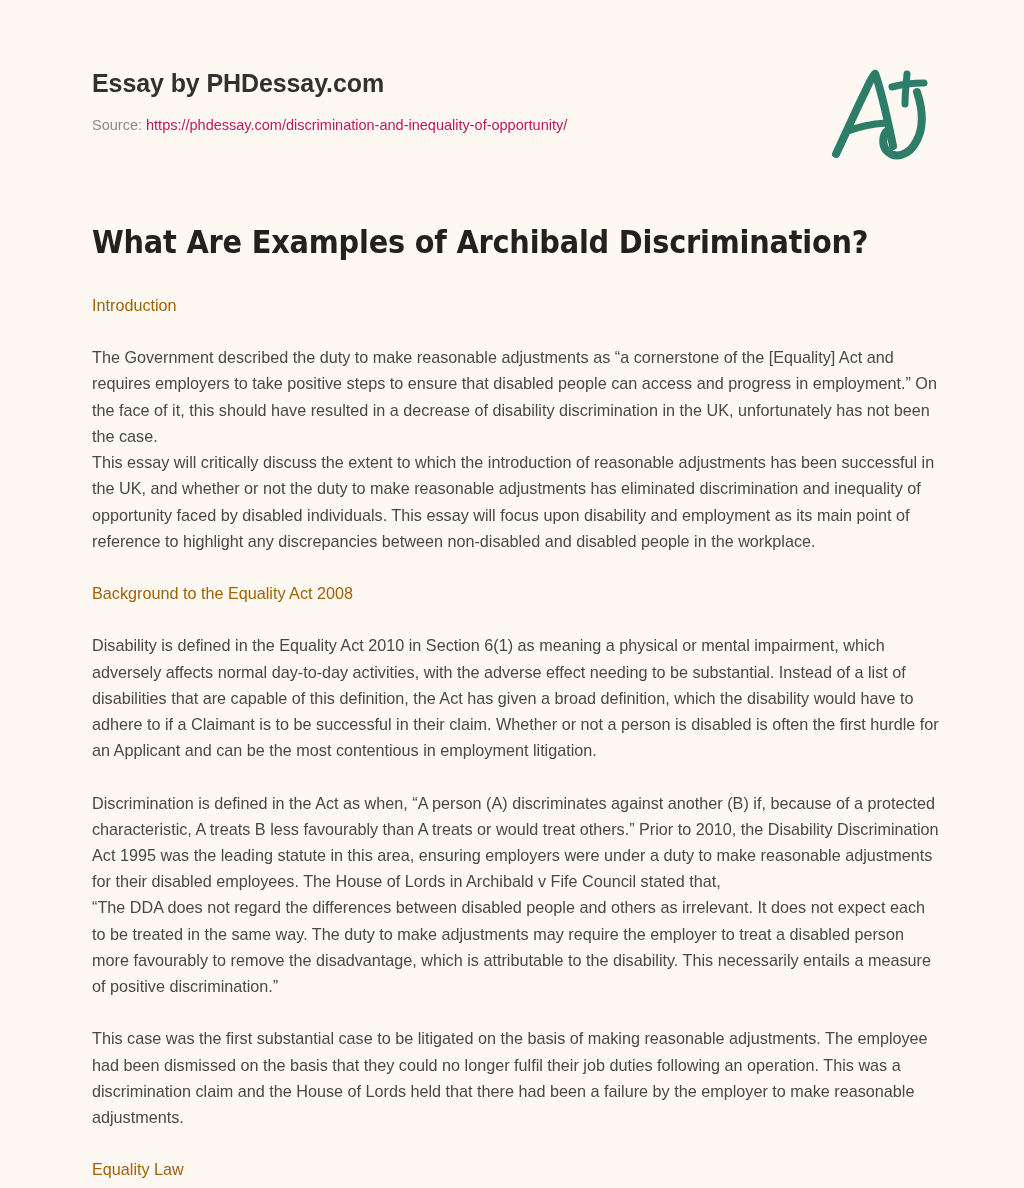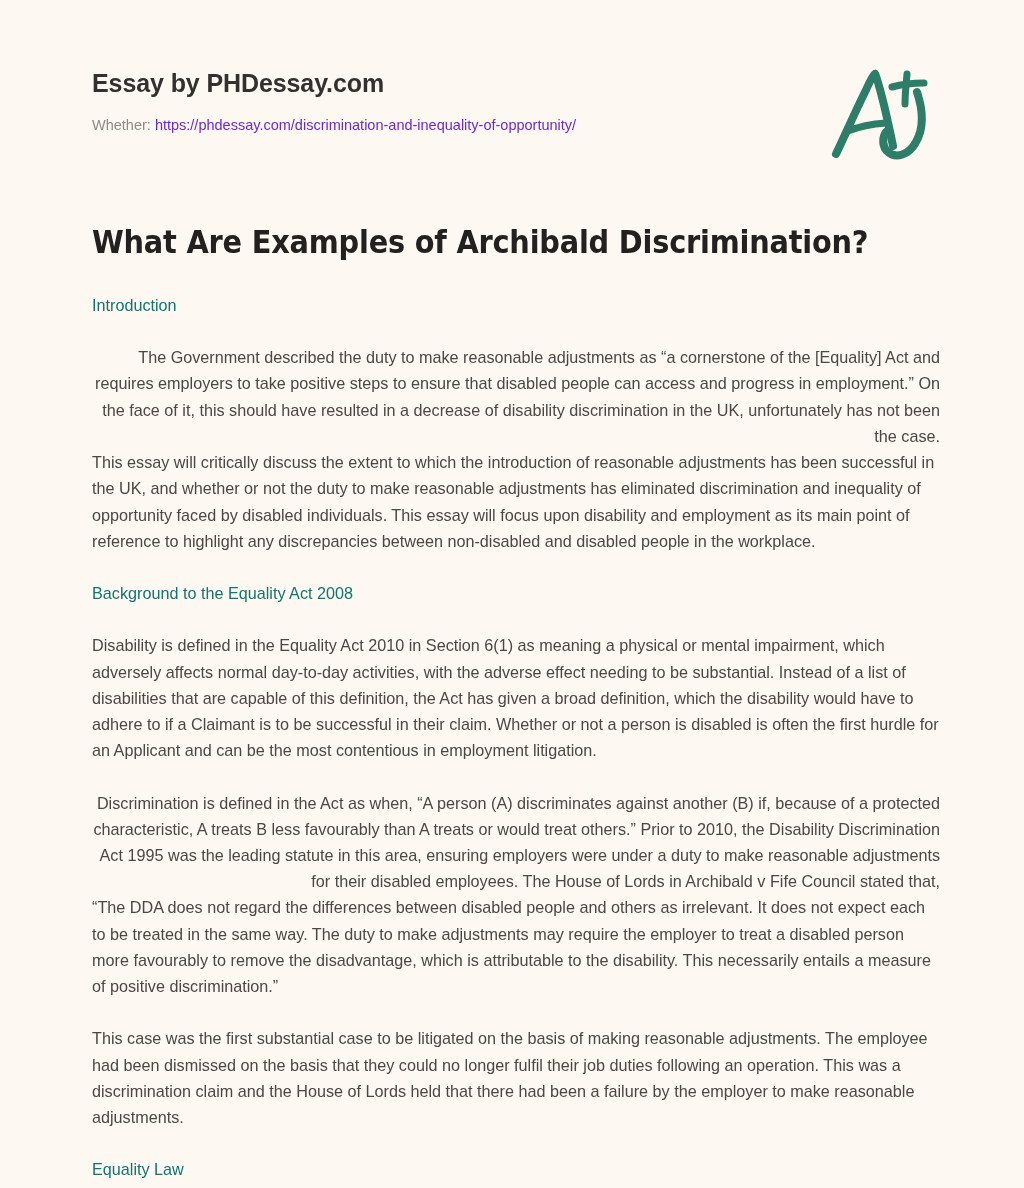--- a/index.html
+++ b/index.html
@@ -55,21 +55,21 @@
     font-size: 14.5px;
     line-height: 1.2;
     white-space: nowrap;
   }
 
   .source-label {
     color: #8d8b86;
   }
 
   .source-url {
-    color: #6d28d9;
+    color: #be185d;
     text-decoration: none;
   }
 
   
   .logo {
     position: absolute;
     right: 84px;
     top: 62px;
     width: 112px;
     height: 104px;
@@ -94,53 +94,52 @@
     font-size: 32px;
     font-weight: bold;
     color: #232120;
     line-height: 1.25;
     margin: 0 0 30px 0;
     letter-spacing: -0.2px;
   }
 
   .section-label {
     font-size: 16.2px;
-    color: #0f766e;
+    color: #a16207;
     line-height: 1.62;
     margin: 0 0 26px 0;
   }
 
   .para {
     font-size: 16.2px;
     color: #4a4744;
     line-height: 1.62;
     margin: 0 0 26px 0;
     text-align: left;
   }
 
   
   .para.tight {
     margin-bottom: 0;
-    text-align: right;
   }
 
   
 </style>
 </head>
 <body>
 
 <div class="page">
 
   <div class="header">
 
     <div class="brand-block">
       <div class="brand-title">Essay by PHDessay.com</div>
 
       <div class="source-line">
-        <span class="source-label">Whether:</span>
+        <span class="source-label">Source:</span>
         <a class="source-url" href="#">https://phdessay.com/discrimination-and-inequality-of-opportunity/</a>
       </div>
     </div>
 
     <div class="logo">
       <svg viewBox="0 0 112 104" xmlns="http://www.w3.org/2000/svg">
         <g fill="none" stroke="#2e7d68" stroke-linecap="round" stroke-linejoin="round">
 
           <path d="M8 92 C 14 80, 26 52, 38 28 C 42 19, 45 13, 47 12" stroke-width="8"></path>
 

